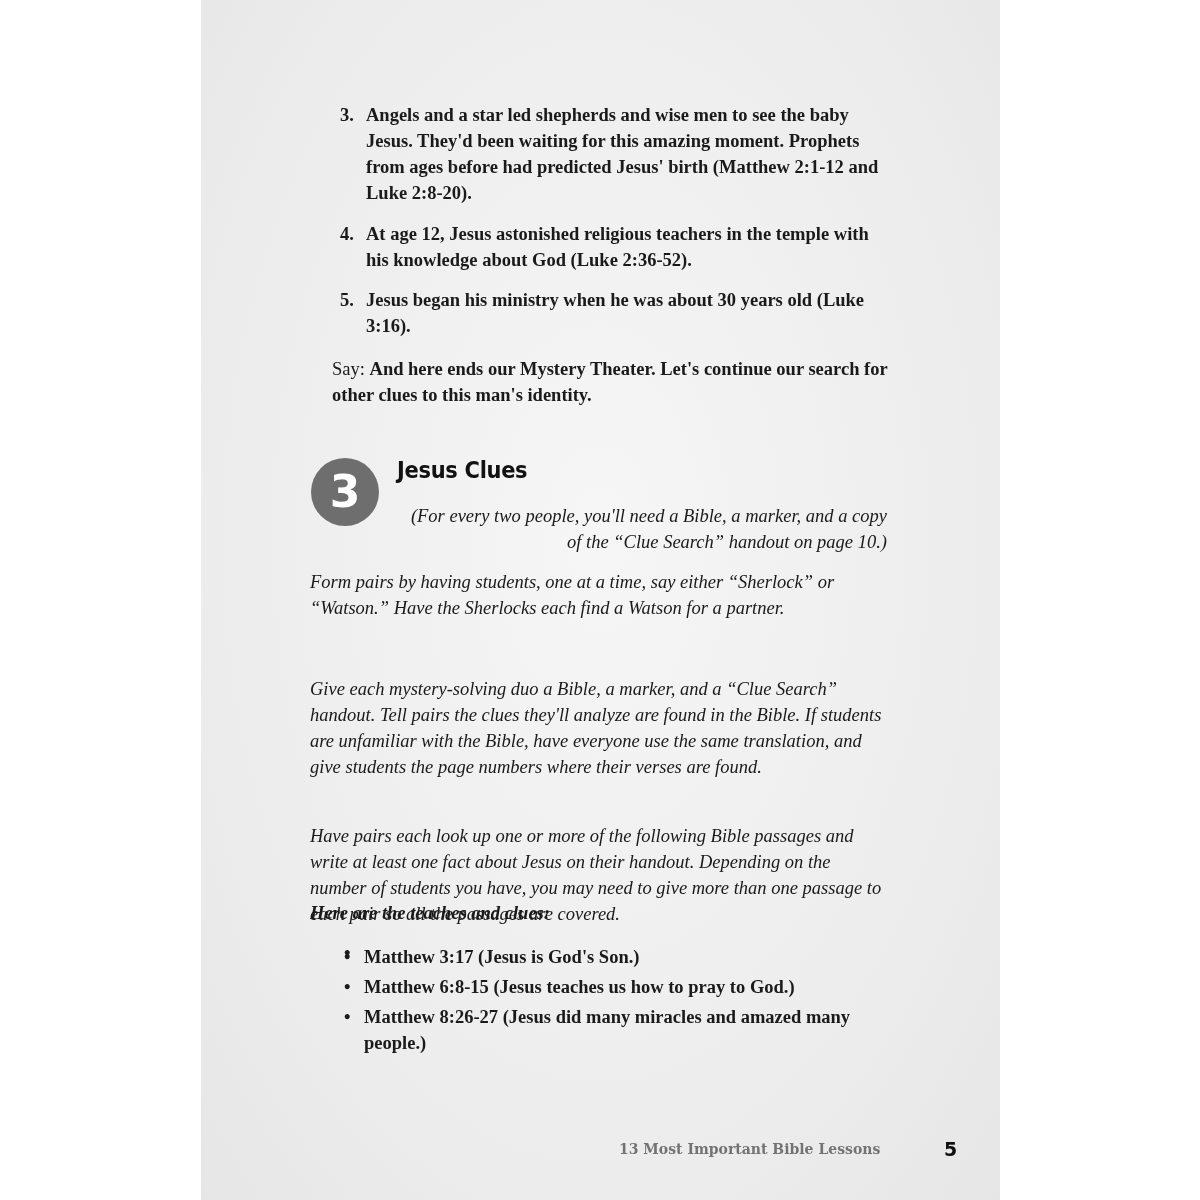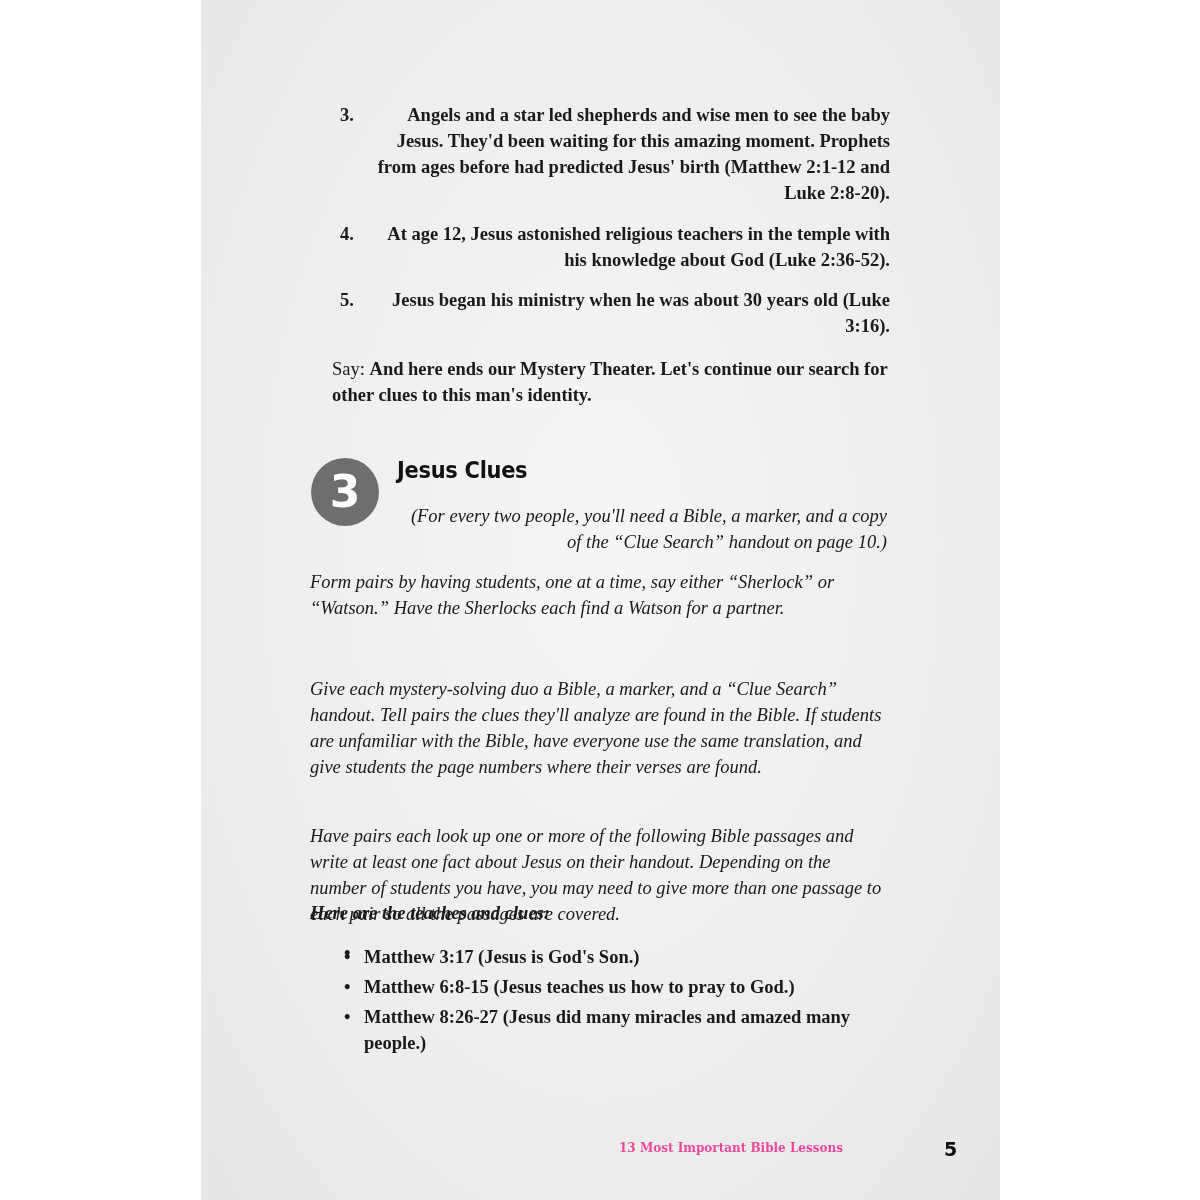--- a/index.html
+++ b/index.html
@@ -13,21 +13,21 @@
     }
     .text {
       font-family: "Liberation Serif", "DejaVu Serif", serif;
       color: #1a1a1a;
       font-size: 18.5px;
       line-height: 26px;
     }
     .bold { font-weight: bold; }
     .num-item { position: absolute; left: 340px; width: 550px; }
     .num-item .n { position: absolute; left: 0; top: 0; font-weight: bold; }
-    .num-item .t { margin-left: 26px; font-weight: bold; text-align: right; }
+    .num-item .t { margin-left: 26px; font-weight: bold; }
     .para { position: absolute; left: 310px; width: 580px; font-style: italic; }
     .say { position: absolute; left: 332px; width: 560px; }
     .badge {
       position: absolute; left: 311px; top: 458px; width: 68px; height: 68px;
       border-radius: 50%; background: #6e6e6e; color: #ffffff;
       font-family: "DejaVu Sans", sans-serif; font-weight: bold; font-size: 44px;
       line-height: 68px; text-align: center;
     }
     .section-title {
       position: absolute; left: 397px; top: 458px;
@@ -35,21 +35,21 @@
       color: #111; letter-spacing: -0.3px; transform: scaleY(1.1);
     }
     .materials {
       position: absolute; left: 397px; top: 503px; width: 490px; font-style: italic; text-align: right;
     }
     .bullets { position: absolute; left: 340px; top: 940px; width: 550px; margin: 0; padding: 0; list-style: none; }
     .bullets li { position: relative; padding-left: 24px; font-weight: bold; margin-bottom: 4px; }
     .bullets li .dot { position: absolute; left: 4px; top: 0; }
     .footer-title {
       position: absolute; left: 619px; top: 1141px;
-      font-family: "DejaVu Serif", serif; font-weight: bold; font-size: 12px; color: #ec4899;
+      font-family: "DejaVu Serif", serif; font-weight: bold; font-size: 14px; color: #737373;
     }
     .footer-page {
       position: absolute; left: 944px; top: 1138px;
       font-family: "DejaVu Sans", sans-serif; font-weight: bold; font-size: 19px; color: #111;
     }
   </style>
 </head>
 <body>
 
 <div class="page"></div>

